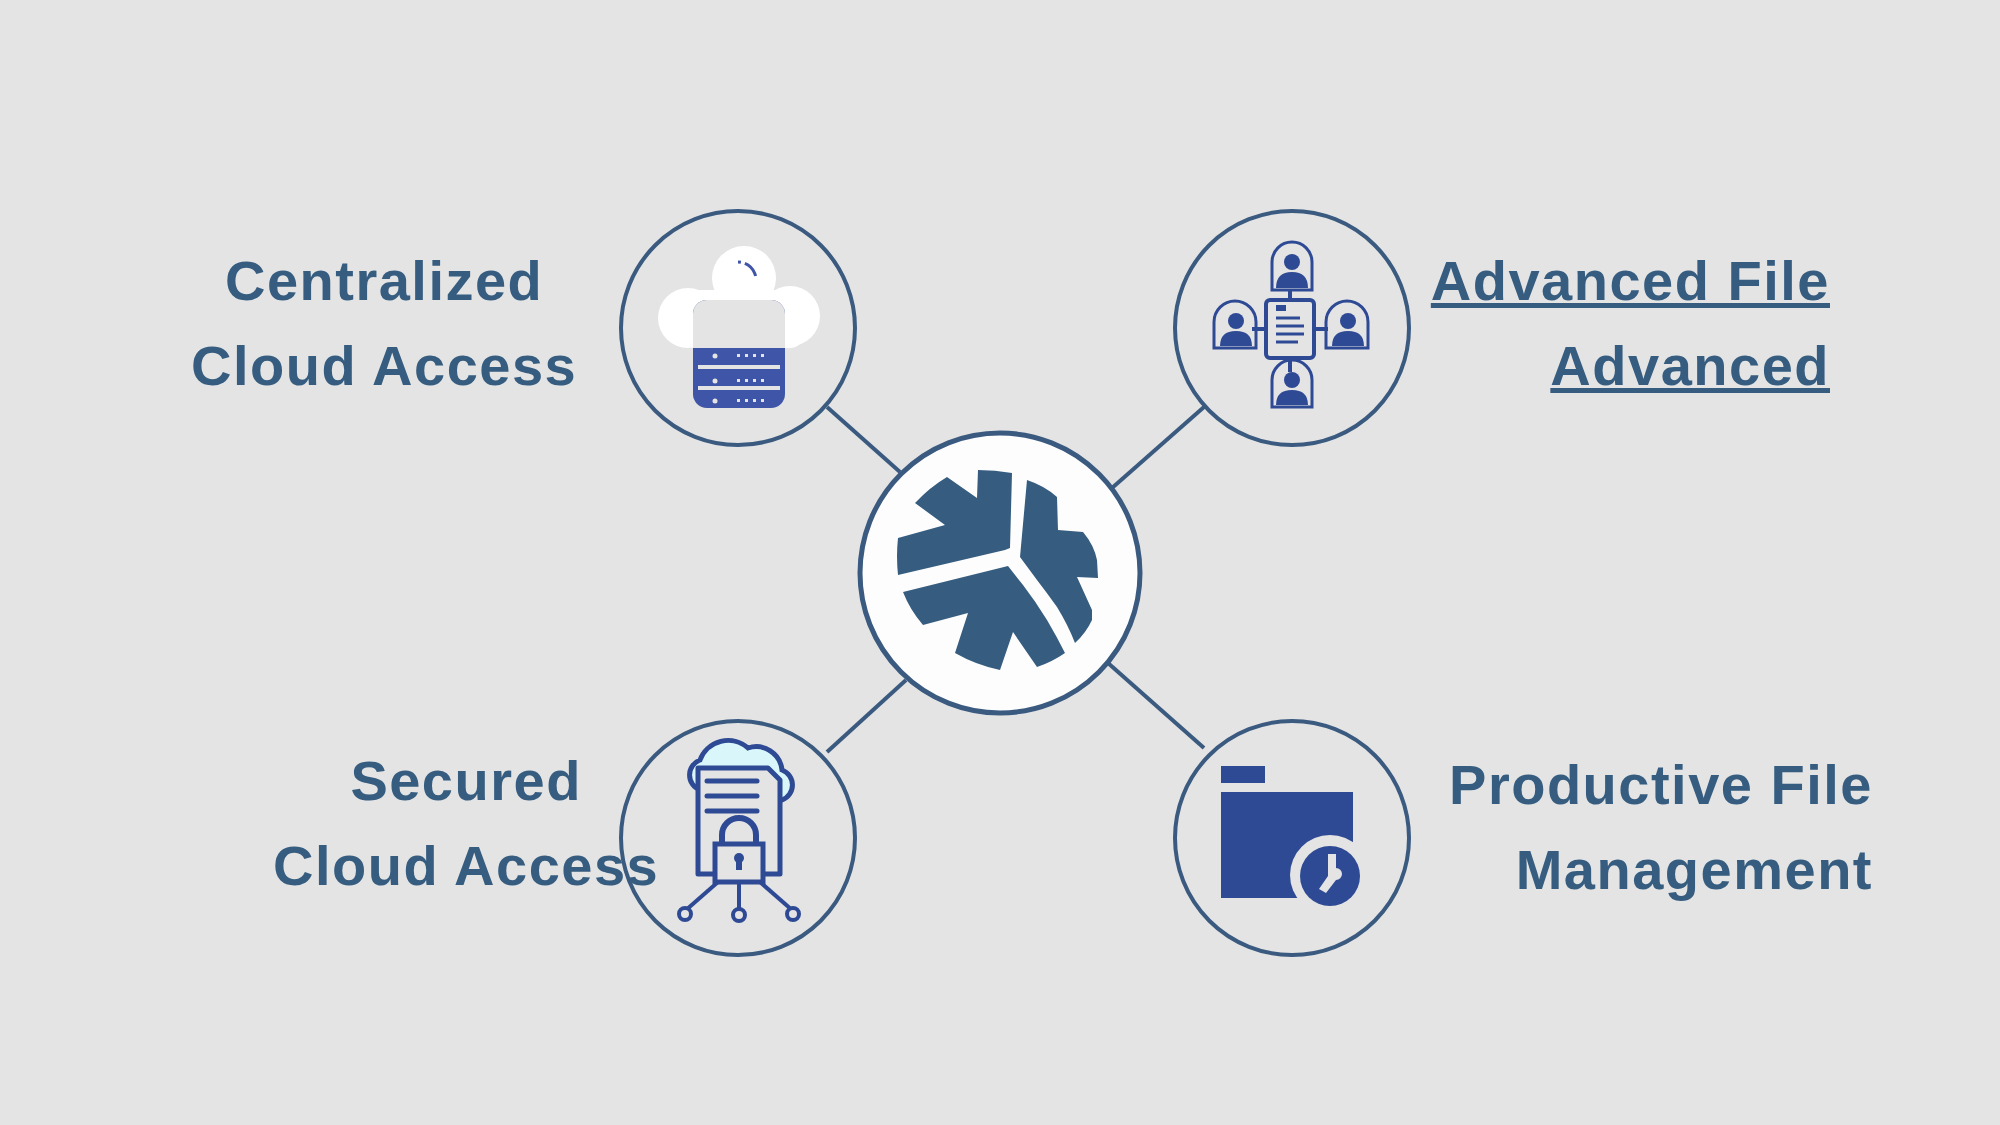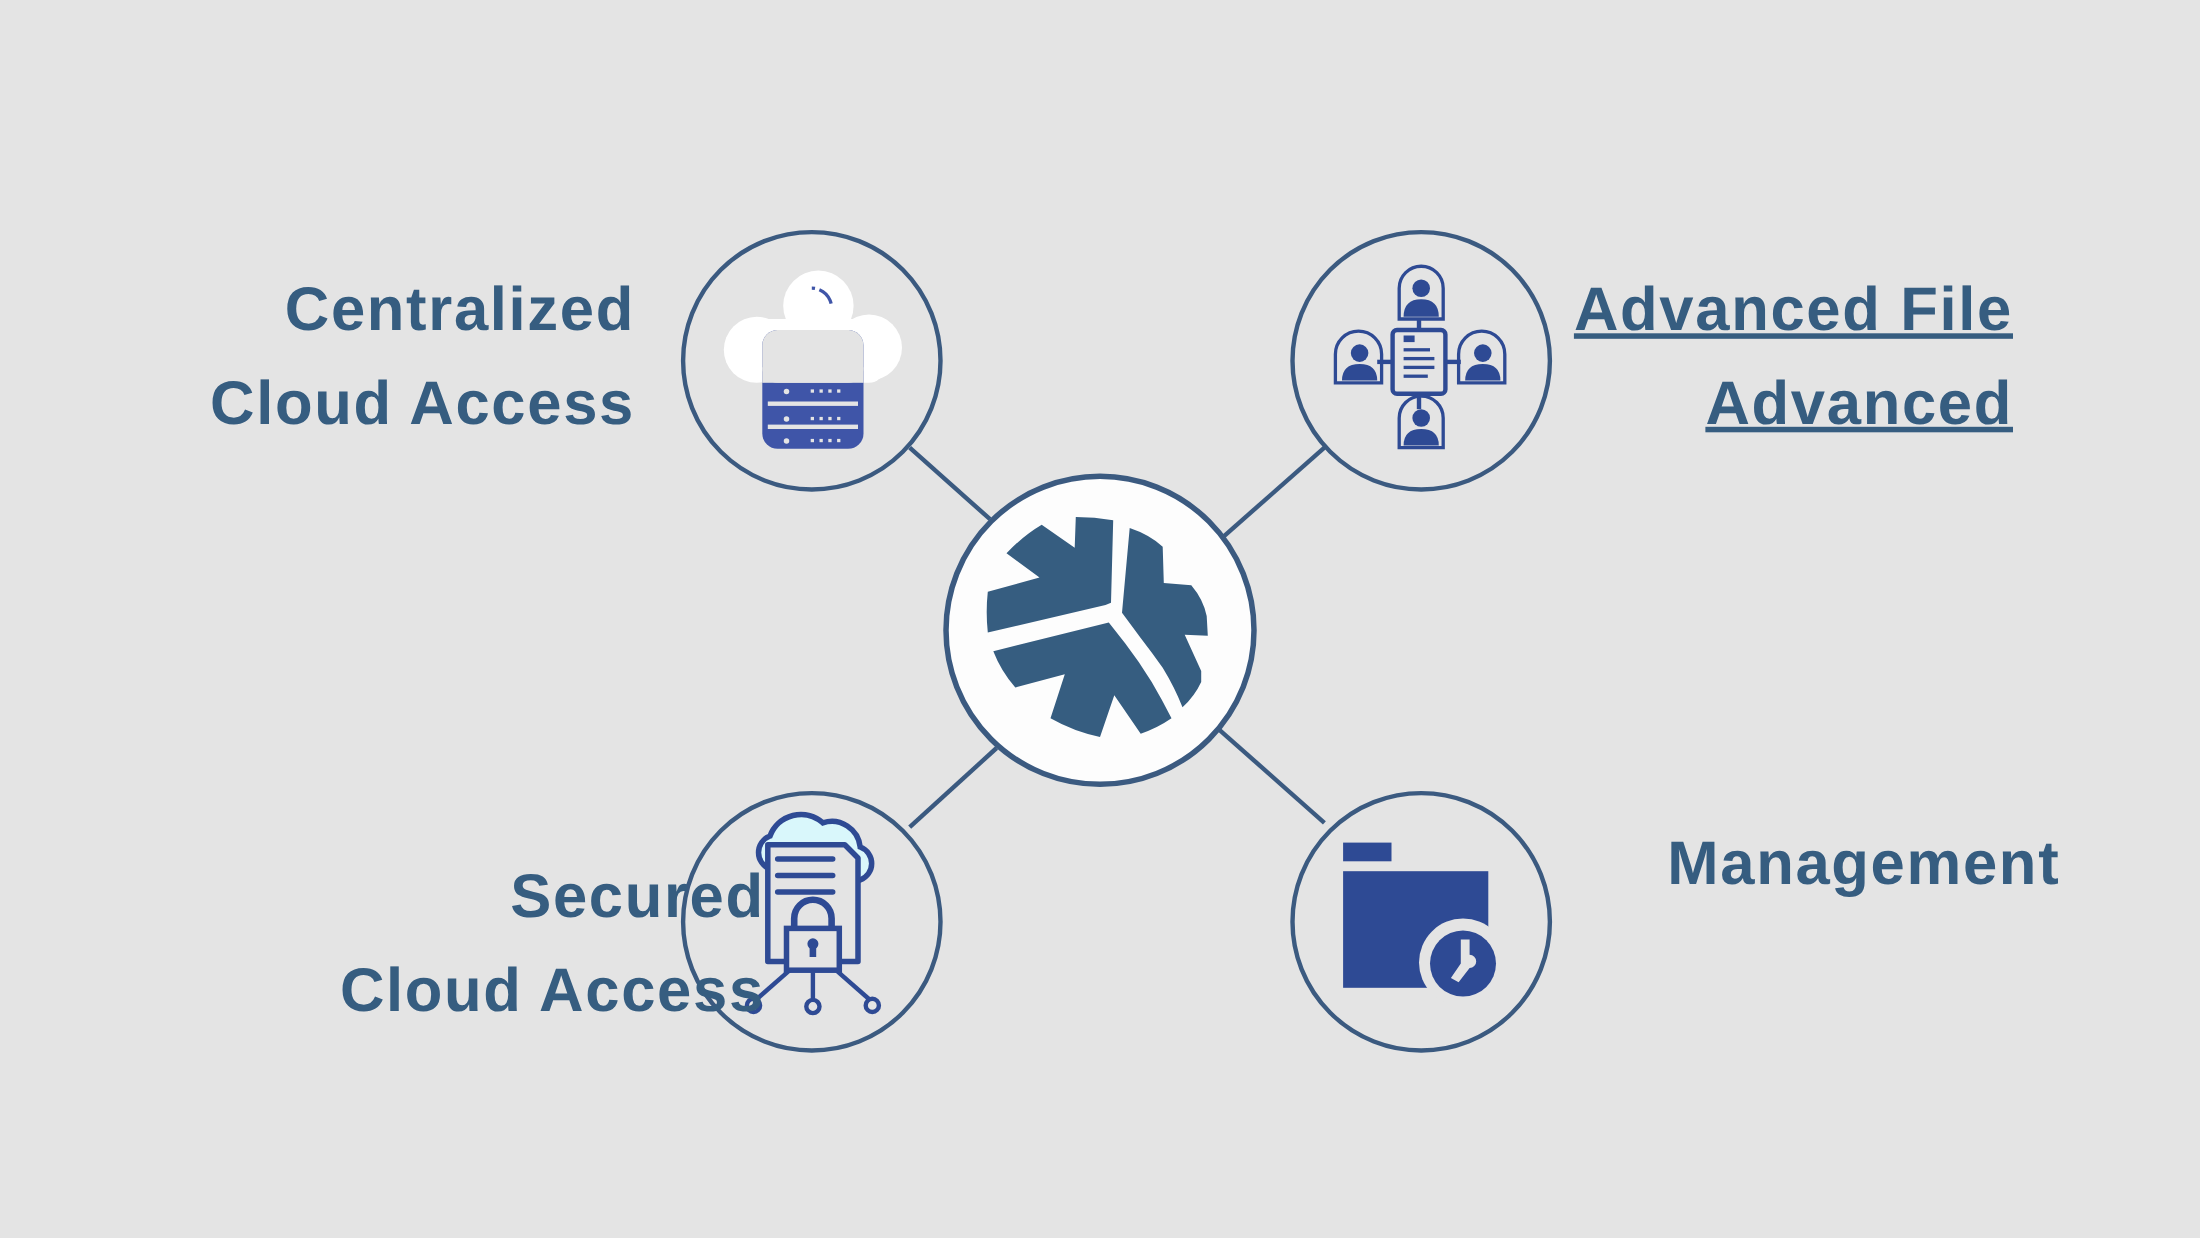--- a/index.html
+++ b/index.html
@@ -2,21 +2,21 @@
 <html><head>
 <meta charset="utf-8">
 <style>
   html, body { margin:0; padding:0; }
   body { width:2000px; height:1125px; background:#e4e4e4; position:relative; overflow:hidden;
          font-family:"Liberation Sans", "DejaVu Sans", sans-serif; }
   #diagram { position:absolute; left:0; top:0; width:2000px; height:1125px; }
   .label { position:absolute; color:#365d80; font-weight:700; font-size:56px; line-height:85px;
            letter-spacing:1.5px; white-space:nowrap; }
   .label span { display:block; }
-  .label.left { text-align:right; }
+  .label.left { text-align:center; }
   .label.right { text-align:right; }
 </style>
 </head>
 <body>
 
 <svg id="diagram" viewBox="0 0 2000 1125" xmlns="http://www.w3.org/2000/svg">
 
   <g stroke="#3b5a80" stroke-width="4" fill="none">
     <line x1="827" y1="407" x2="900" y2="472"></line>
     <line x1="1204" y1="407" x2="1112" y2="488"></line>
@@ -147,20 +147,21 @@
 <div class="label left" style="left:191px; top:238px;">
   <span>Centralized</span>
   <span>Cloud Access</span>
 </div>
 
 <div class="label right" style="right:170px; top:238px;text-decoration:underline;">
   <span>Advanced File</span>
   <span>Advanced</span>
 </div>
 
-<div class="label left" style="left:273px; top:772px;margin-left:36px;">
+<div class="label left" style="left:273px; top:738px;">
   <span>Secured</span>
   <span>Cloud Access</span>
 </div>
 
 <div class="label right" style="right:127px; top:742px;">
+  <span>Productive File</span>
   <span>Management</span>
 </div>
 
 </body></html>

